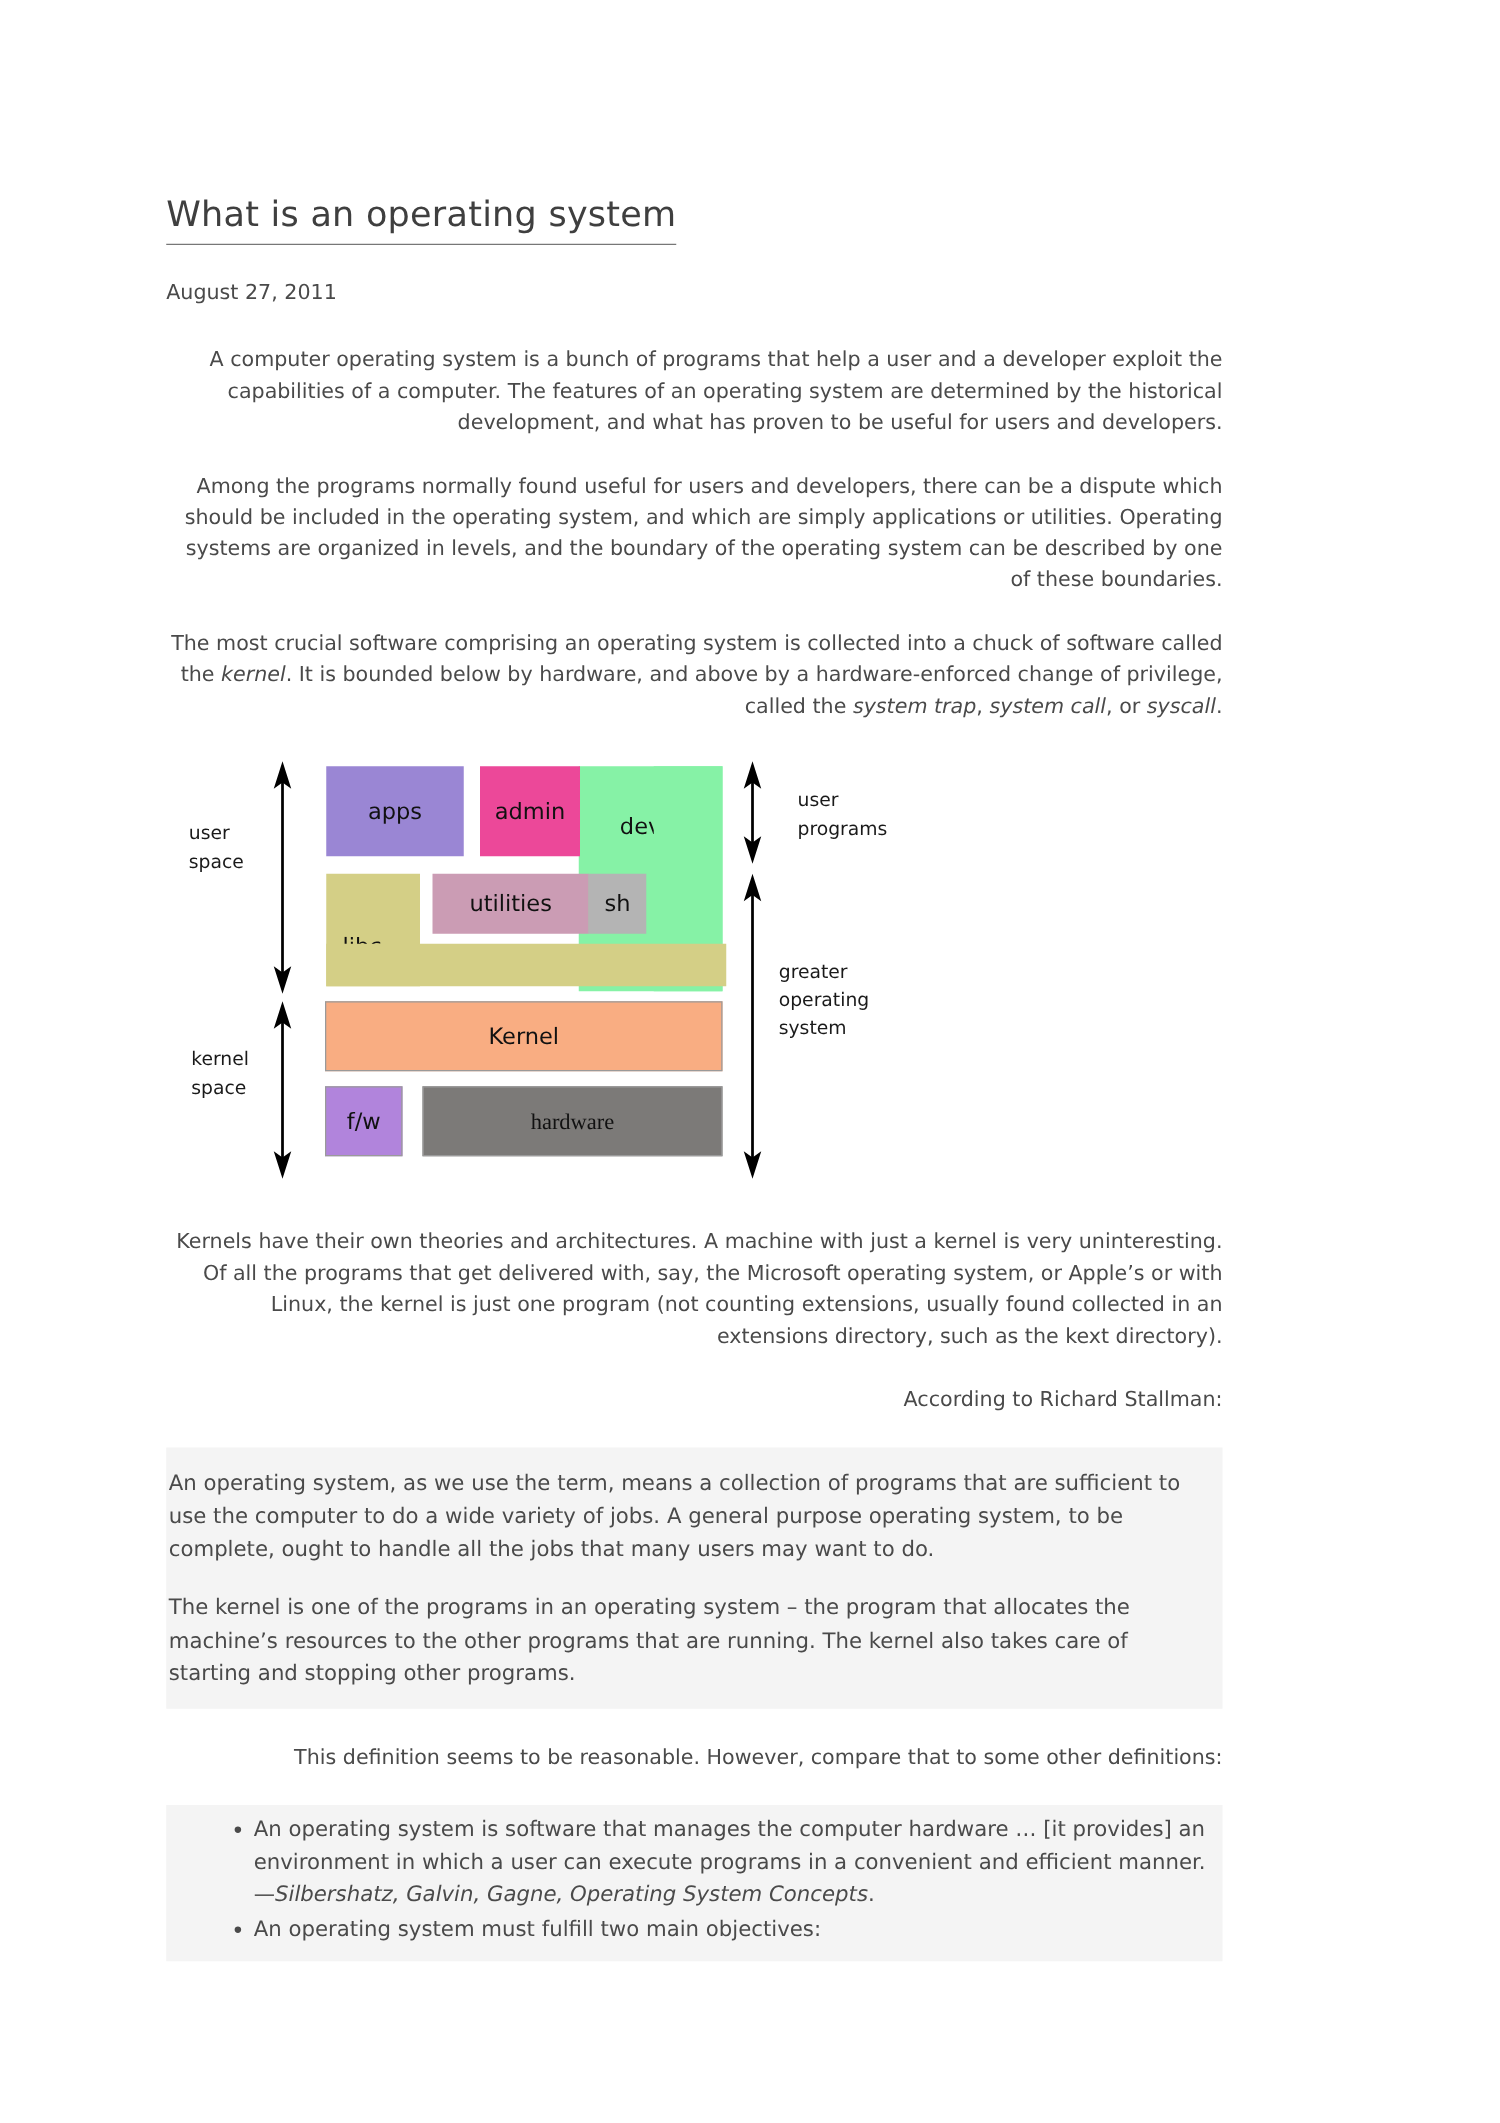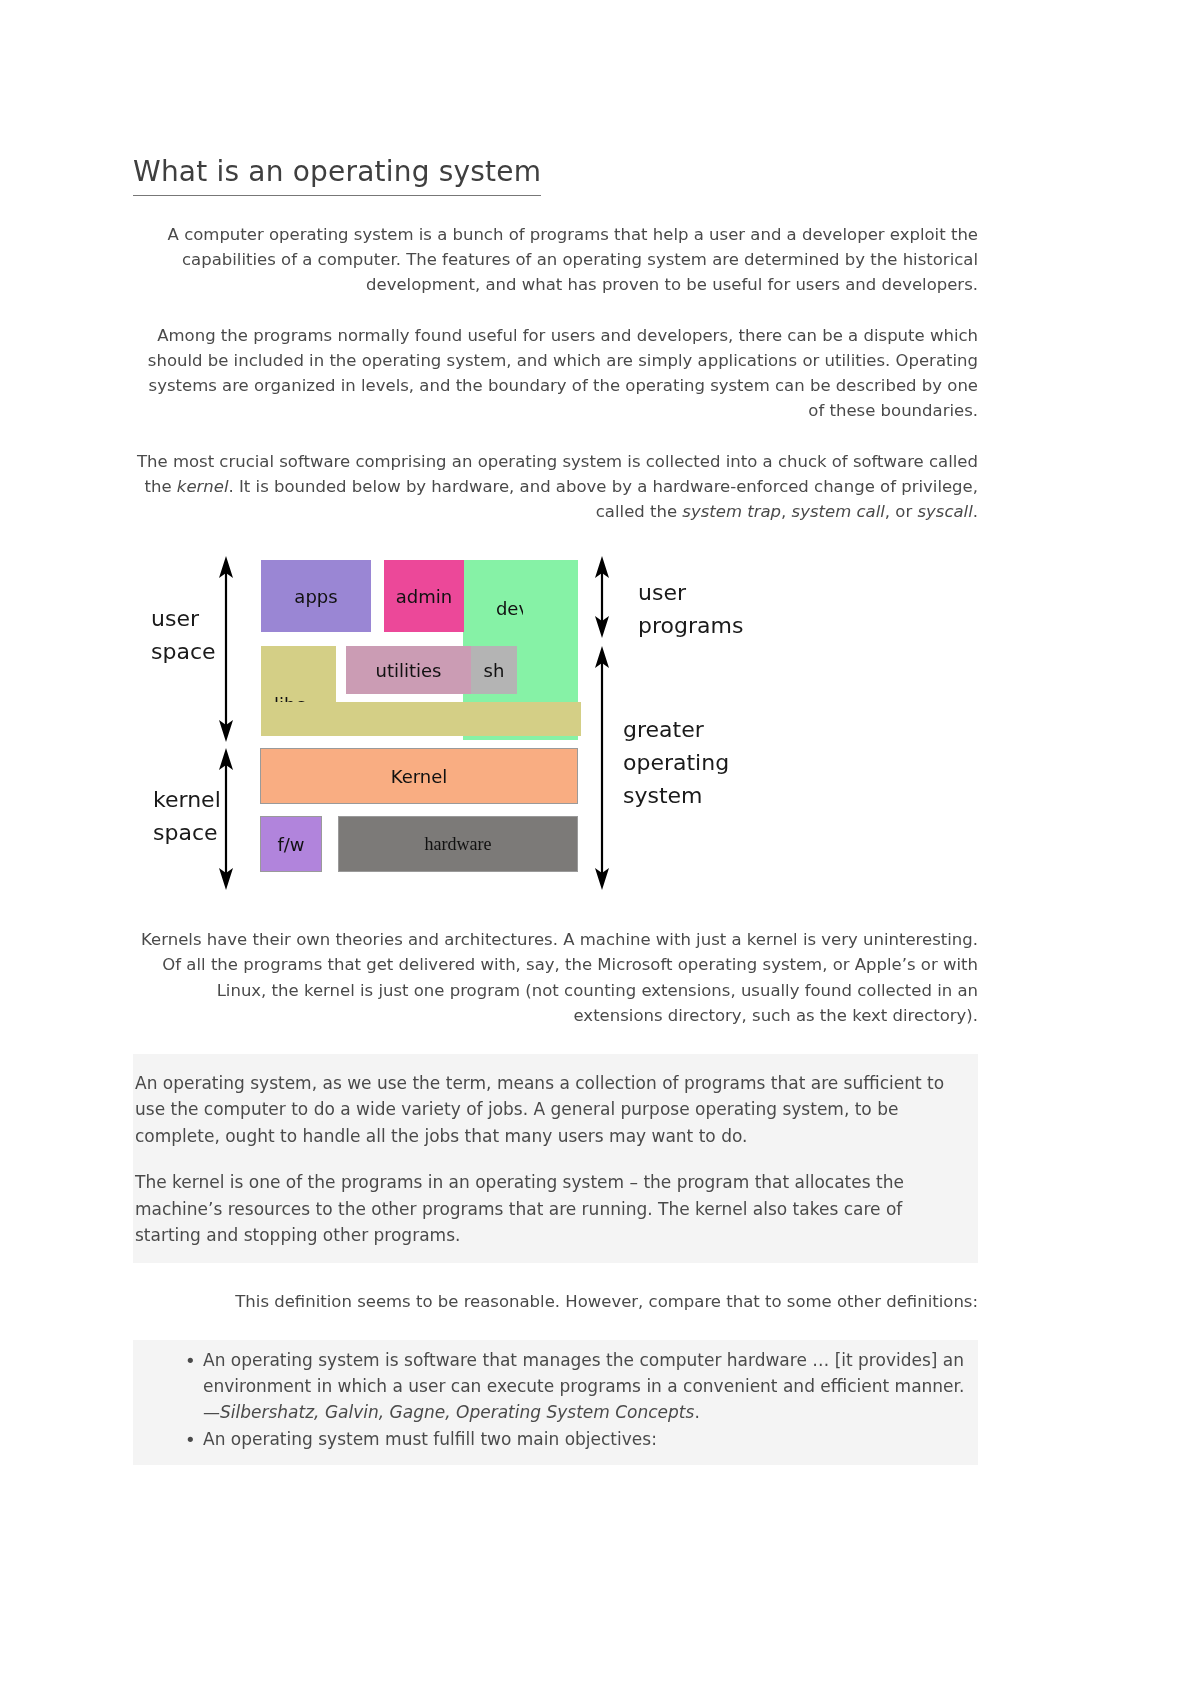--- a/index.html
+++ b/index.html
@@ -62,21 +62,21 @@
   
   .diagram {
     position: relative;
     width: 845px;
     height: 355px;
     margin: 14px 0 22px 0;
     font-family: "DejaVu Sans", sans-serif;
   }
   .dg-label {
     position: absolute;
-    font-size: 22px;
+    font-size: 15px;
     color: #1a1a1a;
     line-height: 1.5;
     white-space: pre-line;
   }
   .dg-box {
     position: absolute;
     box-sizing: border-box;
     display: flex;
     align-items: center;
     justify-content: center;
@@ -137,20 +137,21 @@
 </head>
 <body>
 
 <div class="page">
   <div class="content">
 
     <div class="title-wrap">
       <h1 class="doc-title">What is an operating system</h1>
     </div>
 
+    <p class="doc-date">August 27, 2011</p>
 
     <p class="body-text">A computer operating system is a bunch of programs that help a user and a developer exploit the capabilities of a computer. The features of an operating system are determined by the historical development, and what has proven to be useful for users and developers.</p>
 
     <p class="body-text">Among the programs normally found useful for users and developers, there can be a dispute which should be included in the operating system, and which are simply applications or utilities. Operating systems are organized in levels, and the boundary of the operating system can be described by one of these boundaries.</p>
 
     <p class="body-text"><span>The most crucial software comprising an operating system is collected into a chuck of software called the </span><em>kernel</em><span>. It is bounded below by hardware, and above by a hardware-enforced change of privilege, called the </span><em>system trap</em><span>, </span><em>system call</em><span>, or </span><em>syscall</em><span>.</span></p>
 
     <div class="diagram">
 
       <div class="dg-label" style="left:18px; top:52px; text-align:left;">user
@@ -223,20 +224,21 @@
       </div>
 
       <div class="dg-box bordered" style="left:205px; top:266px; width:240px; height:56px; background:#7c7a78;font-family:Liberation Serif, serif;">
         <span class="lbl">hardware</span>
       </div>
 
     </div>
 
     <p class="body-text">Kernels have their own theories and architectures. A machine with just a kernel is very uninteresting. Of all the programs that get delivered with, say, the Microsoft operating system, or Apple’s or with Linux, the kernel is just one program (not counting extensions, usually found collected in an extensions directory, such as the kext directory).</p>
 
+    <p class="body-text">According to Richard Stallman:</p>
 
     <div class="quote-block">
       <p>An operating system, as we use the term, means a collection of programs that are sufficient to use the computer to do a wide variety of jobs. A general purpose operating system, to be complete, ought to handle all the jobs that many users may want to do.</p>
       <p>The kernel is one of the programs in an operating system – the program that allocates the machine’s resources to the other programs that are running. The kernel also takes care of starting and stopping other programs.</p>
     </div>
 
     <p class="body-text">This definition seems to be reasonable. However, compare that to some other definitions:</p>
 
     <div class="def-list-wrap">
       <ul class="def-list">

